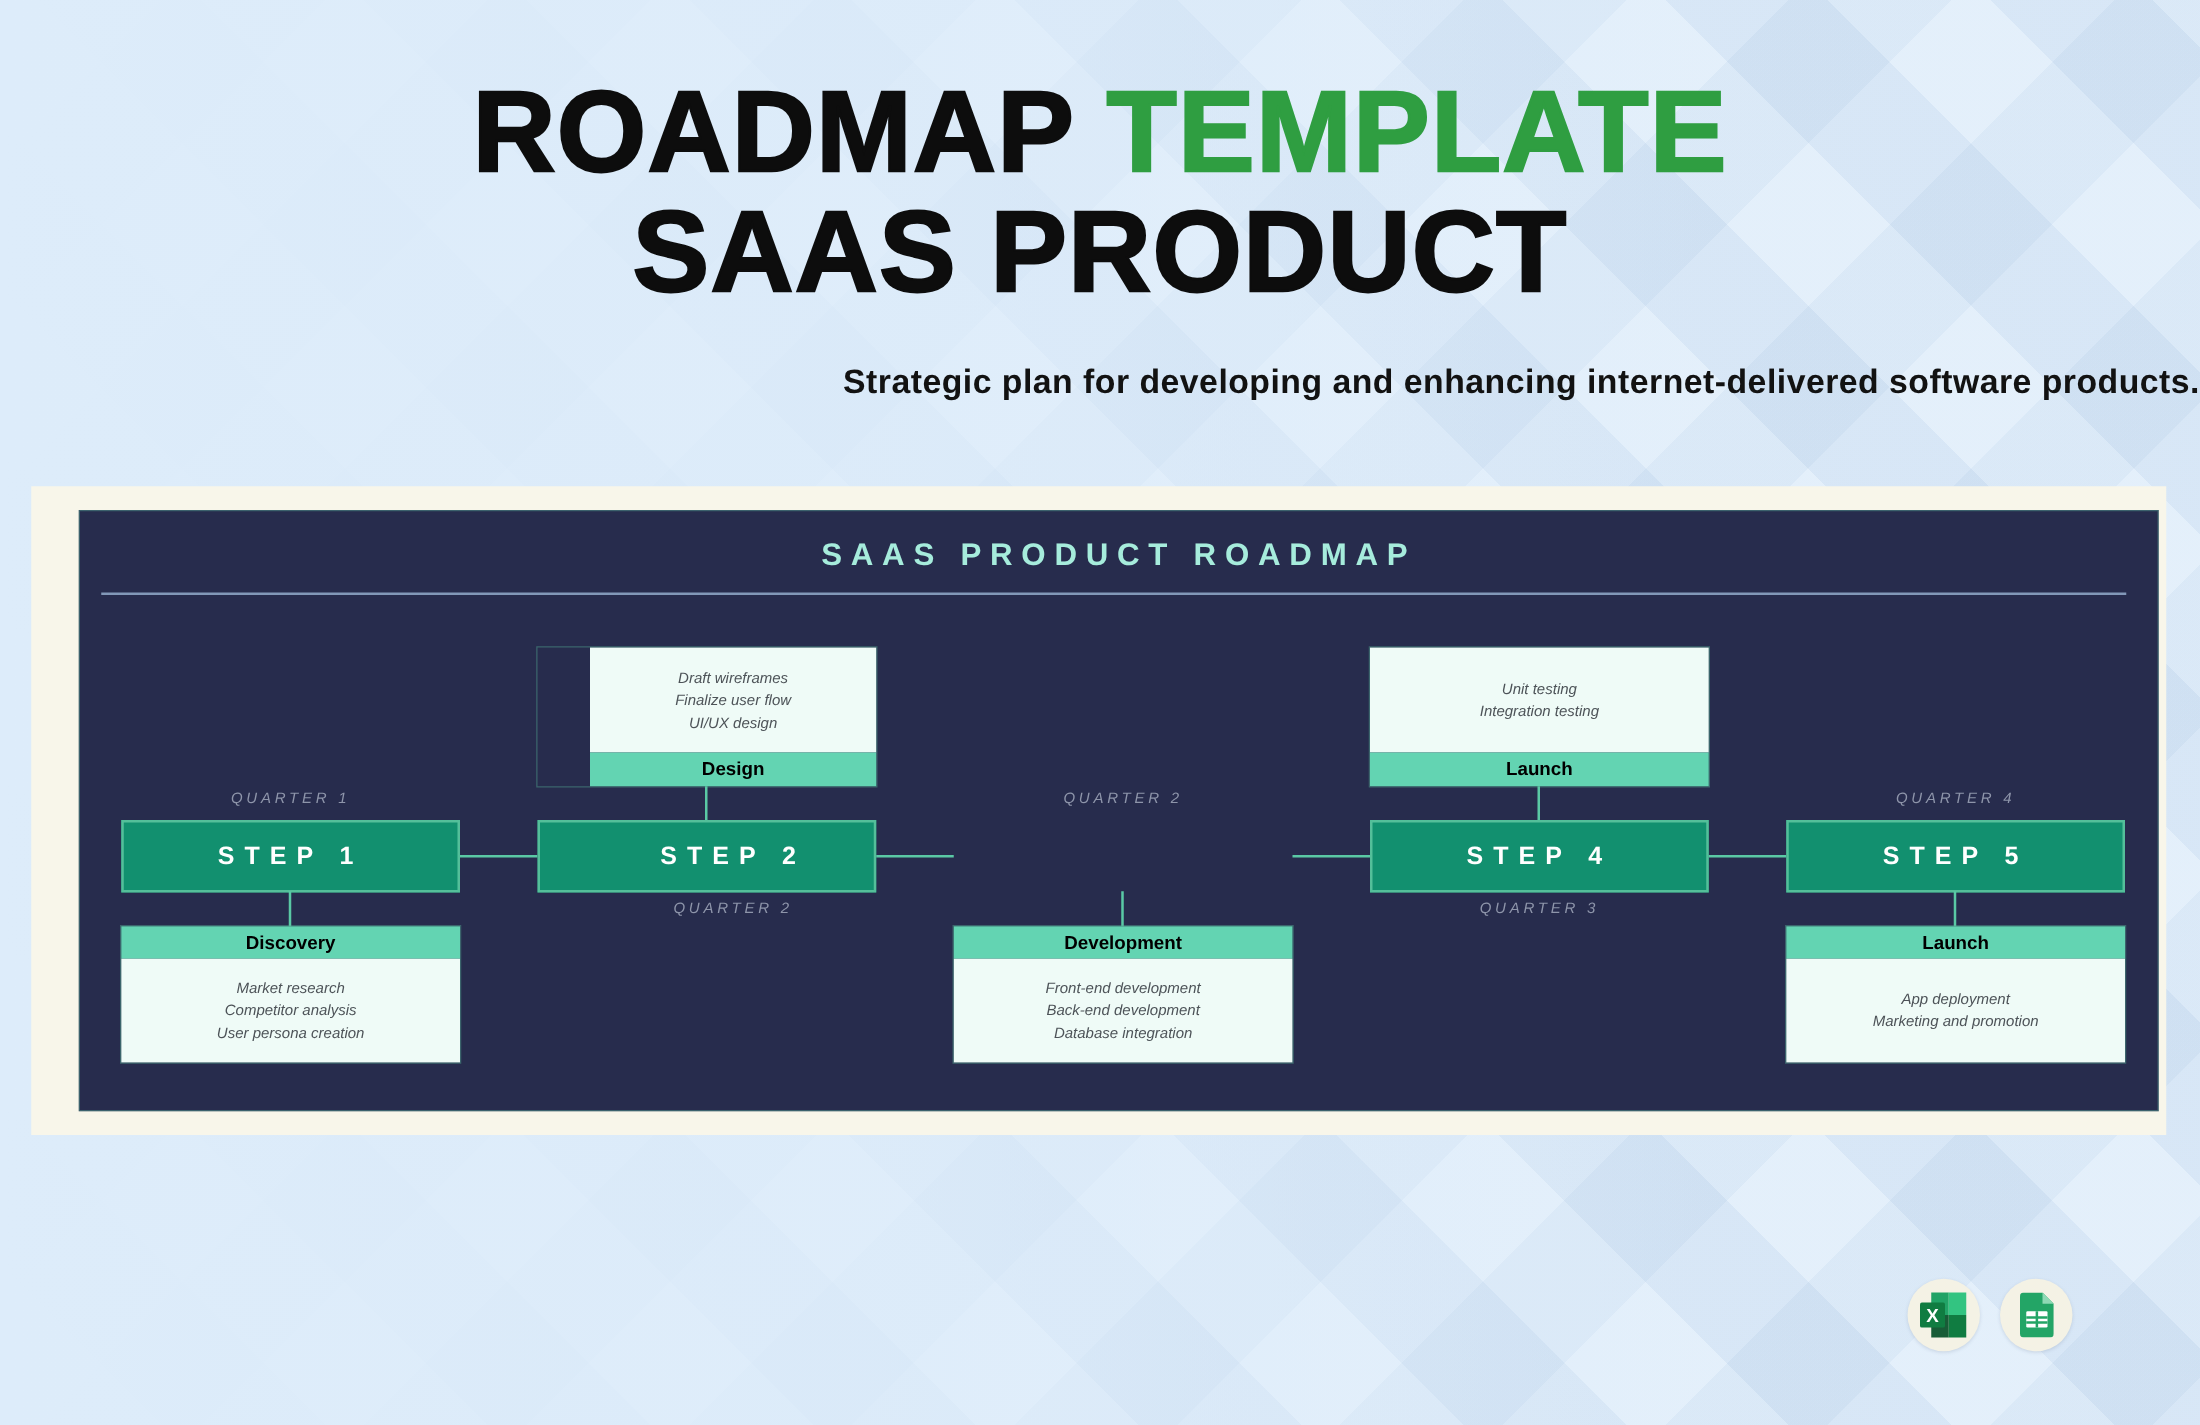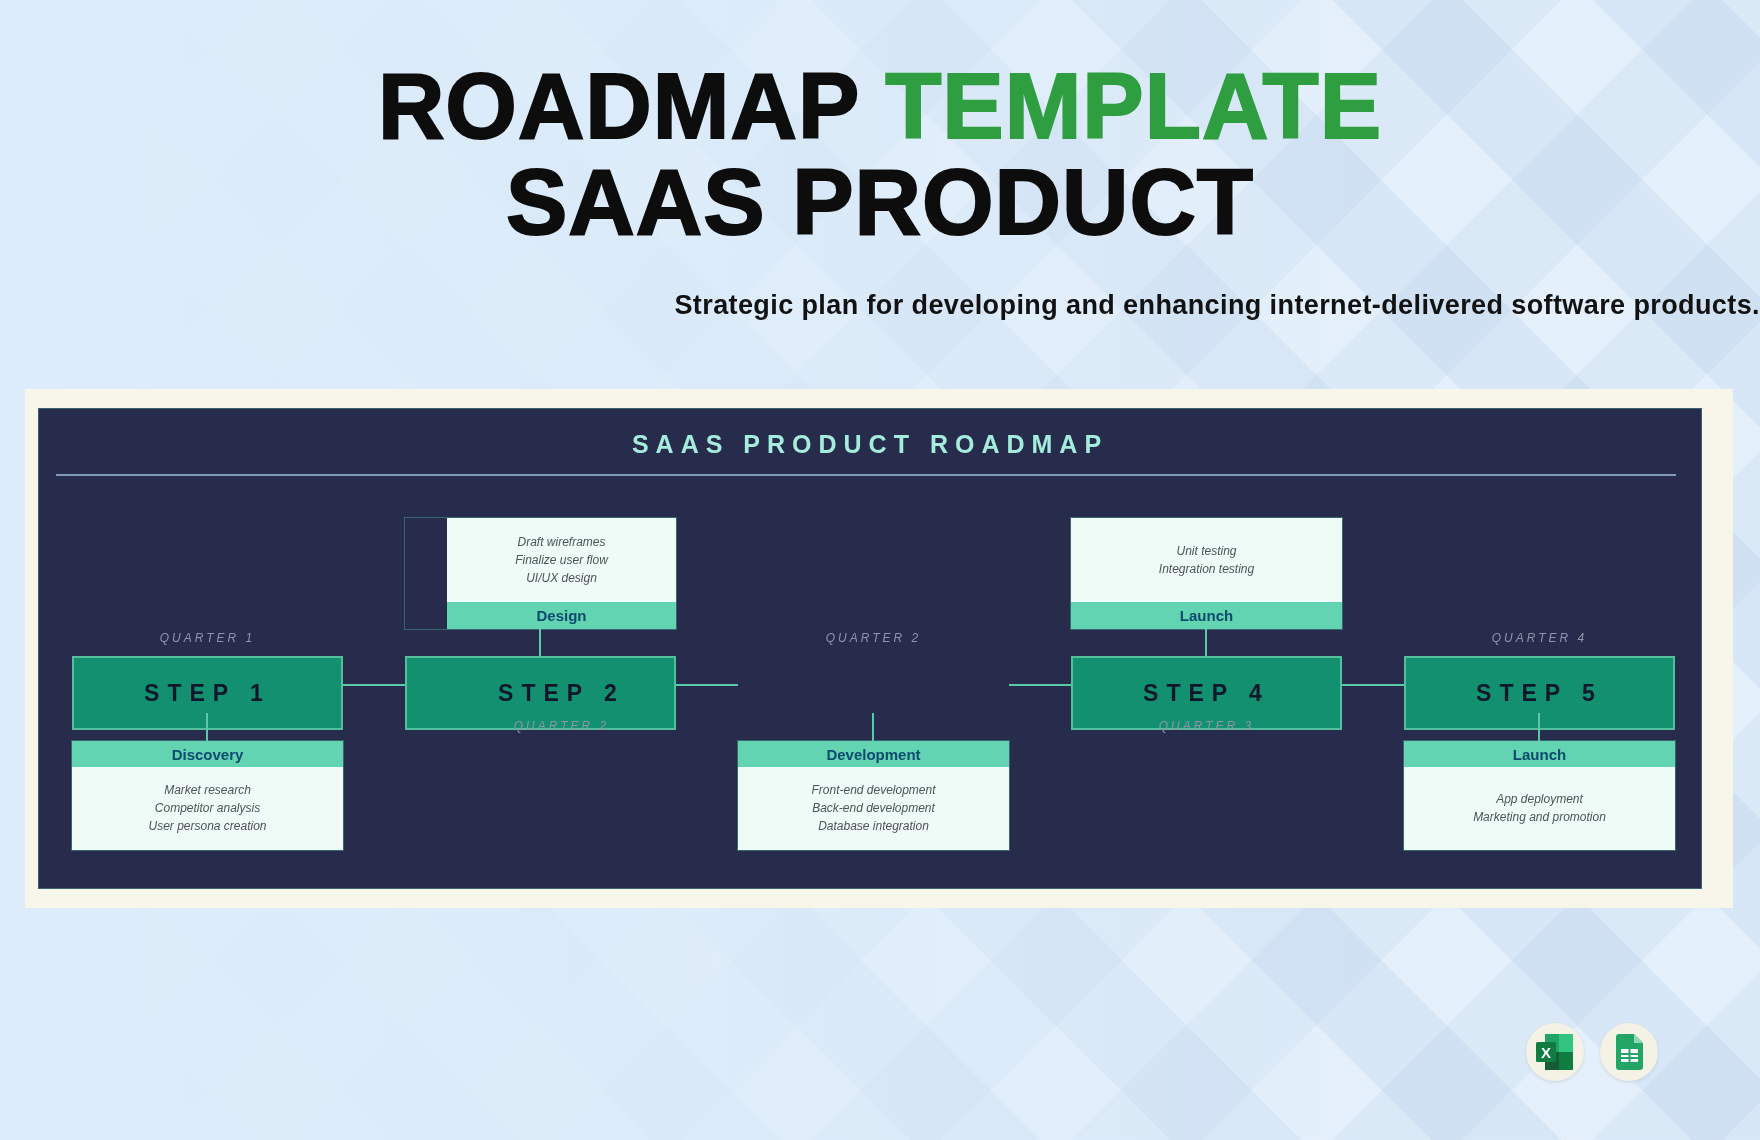--- a/index.html
+++ b/index.html
@@ -32,60 +32,60 @@
     position:absolute; top:290px; left:0; width:100%;
     text-align:right; font-size:27px; font-weight:700; color:#121212; letter-spacing:0.4px;
   }
 
   
   .frame {
     position:absolute; left:25px; top:389px; width:1708px; height:519px;
     background:#f8f6ea;
   }
   .board {
-    position:absolute; left:13px; top:19px; width:1664px; height:481px;
+    position:absolute; left:38px; top:19px; width:1664px; height:481px;
     background:#272c4d; border:1px solid rgba(100,200,170,0.35);
   }
   .board-title {
     position:absolute; top:21px; left:0; width:100%;
     text-align:center; font-size:25px; font-weight:700; letter-spacing:7px;
     color:#a6ecdc;
   }
   .divider {
     position:absolute; left:17px; top:65px; width:1620px; height:2px;
     background:#8298b8;
   }
 
   
   .step {
-    position:absolute; top:247px; width:271px; height:74px;
+    position:absolute; top:247px; width:271px; height:58px;
     background:#12906f; border:2px solid rgba(96,200,162,0.85);
     display:flex; align-items:center; justify-content:center;
-    color:#0f172a; font-size:23px; font-weight:700; letter-spacing:8px;
+    color:#ffffff; font-size:20px; font-weight:700; letter-spacing:8px;
   }
   .quarter {
     position:absolute; width:271px; text-align:center;
     font-size:12px; font-weight:400; font-style:italic; letter-spacing:3px;
     color:#8e95aa;
   }
   .quarter.above { top:222px; }
   .quarter.below { top:310px; }
 
   .card { position:absolute; width:271px; outline:1px solid rgba(84,170,146,0.45); }
   .card.top    { top:109px; height:111px; }
   .card.bottom { top:332px; height:109px; }
   .card .body {
     background:#effbf7; display:flex; flex-direction:column;
     align-items:center; justify-content:center; gap:1px;
   }
   .card.top .body    { height:84px; }
   .card.bottom .body { height:83px; }
   .card .band {
     background:#63d4b2; display:flex; align-items:center; justify-content:center;
-    font-size:15px; font-weight:700; color:#0c4a6e;
+    font-size:15px; font-weight:700; color:#000000;
   }
   .card.top .band    { height:27px; }
   .card.bottom .band { height:26px; }
   .task { font-size:12px; font-style:italic; color:#4d5358; line-height:17px; }
 
   .vconn { position:absolute; width:2px; background:#5ac9a5; }
   .vconn.above { top:220px; height:27px; }
   .vconn.below { top:304px; height:28px; }
   .hconn { position:absolute; top:275px; height:2px; width:62px; background:#5ac9a5; }
 

